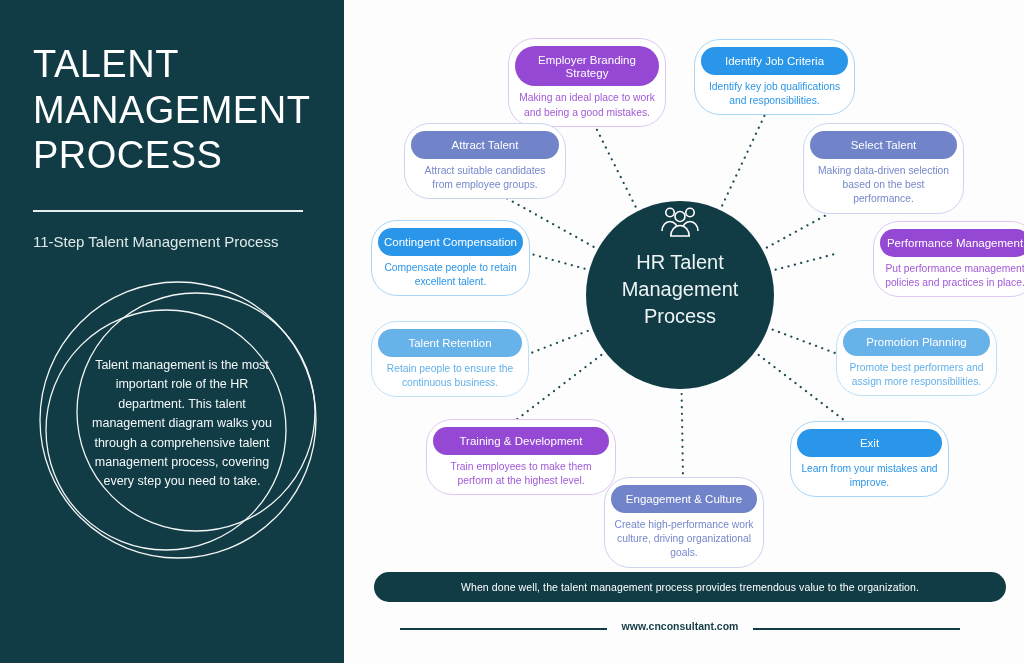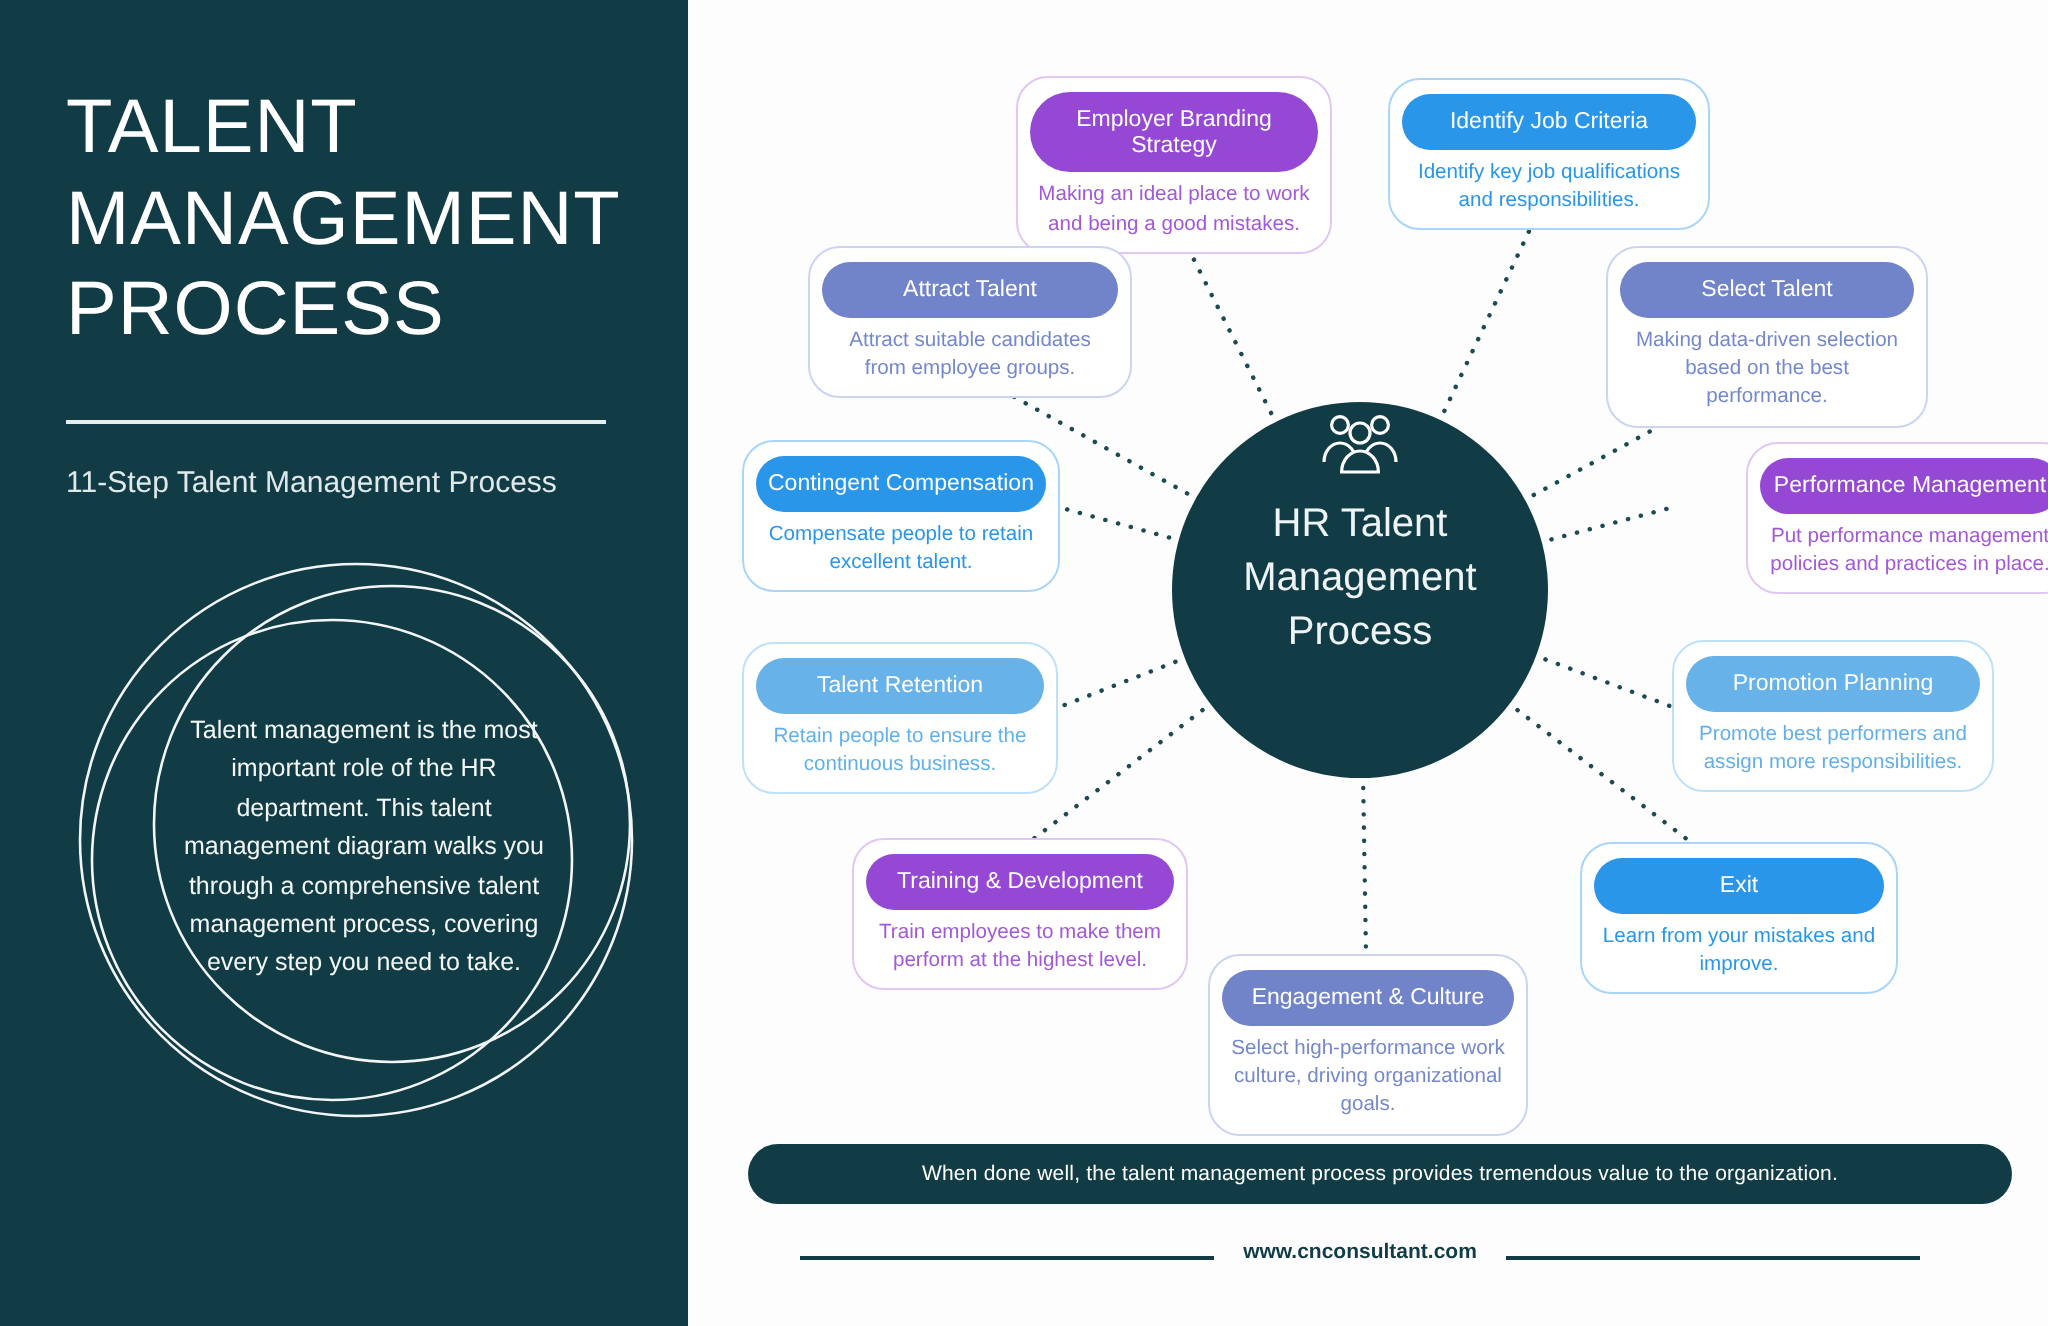--- a/index.html
+++ b/index.html
@@ -48,21 +48,21 @@
     display:flex; flex-direction:column; align-items:center; 
   }
   .hub-title {
     color:#eef4f5; font-size:20px; line-height:1.35; text-align:center;
     margin-top:8px; font-weight:400;
   }
 
   
   .node {
     position:absolute; z-index:2; background:#ffffff;
-    border:1.5px solid; border-radius:16px; padding:7px 6px 6px;
+    border:1.5px solid; border-radius:26px; padding:7px 6px 6px;
     text-align:center;
   }
   .pill {
     border-radius:999px; color:#ffffff; font-size:11.5px; font-weight:400;
     padding:8px 4px 7px; line-height:1.1;
   }
   .node-desc { font-size:10.3px; line-height:1.4; margin-top:5px; padding:0 2px; }
 
   .scheme-purple     { border-color:#e0c8f3; }
   .scheme-purple .pill { background:#9448d4; }
@@ -81,21 +81,21 @@
   .scheme-sky .node-desc { color:#63b0e9; }
 
   .n0  { left:508px; top:38px;  width:158px; }
   .n1  { left:694px; top:39px;  width:161px; }
   .n2  { left:404px; top:123px; width:162px; }
   .n3  { left:803px; top:123px; width:161px; }
   .n4  { left:371px; top:220px; width:159px; }
   .n5  { left:873px; top:221px; width:164px; }
   .n6  { left:371px; top:321px; width:158px; }
   .n7  { left:836px; top:320px; width:161px; }
-  .n8  { left:426px; top:419px; width:168px; }
+  .n8  { left:426px; top:419px; width:190px; }
   .n9  { left:790px; top:421px; width:159px; }
   .n10 { left:604px; top:477px; width:160px; }
 
   
   .banner {
     position:absolute; left:374px; top:572px; width:632px; height:30px;
     background:#123c45; border-radius:16px; z-index:2;
     display:flex; align-items:center; justify-content:center;
   }
   .banner-text { color:#ffffff; font-size:10.5px; letter-spacing:.1px; }
@@ -204,21 +204,21 @@
     <div class="node-desc">Train employees to make them perform at the highest level.</div>
   </div>
 
   <div class="node n9 scheme-blue">
     <div class="pill">Exit</div>
     <div class="node-desc">Learn from your mistakes and improve.</div>
   </div>
 
   <div class="node n10 scheme-periwinkle">
     <div class="pill">Engagement &amp; Culture</div>
-    <div class="node-desc">Select high-performance work culture, driving organizational goals.</div>
+    <div class="node-desc">Create high-performance work culture, driving organizational goals.</div>
   </div>
 
   <div class="banner">
     <span class="banner-text">When done well, the talent management process provides tremendous value to the organization.</span>
   </div>
 
   <div class="site-line left"></div>
   <div class="site-text">www.cnconsultant.com</div>
   <div class="site-line right"></div>
 

